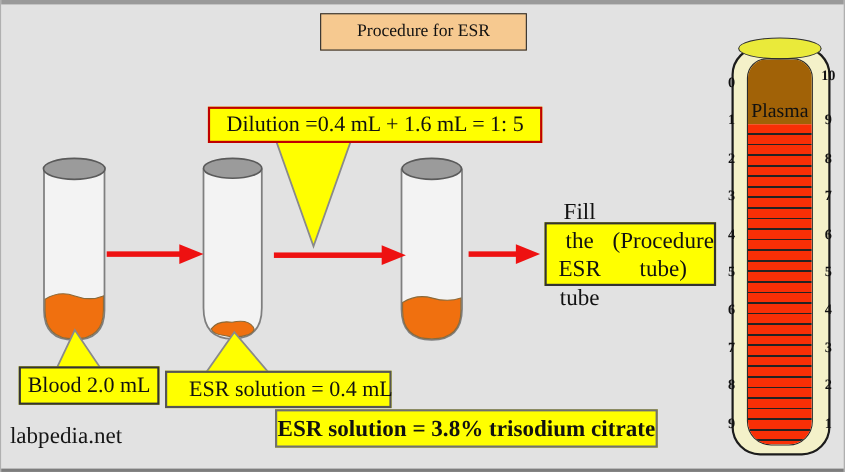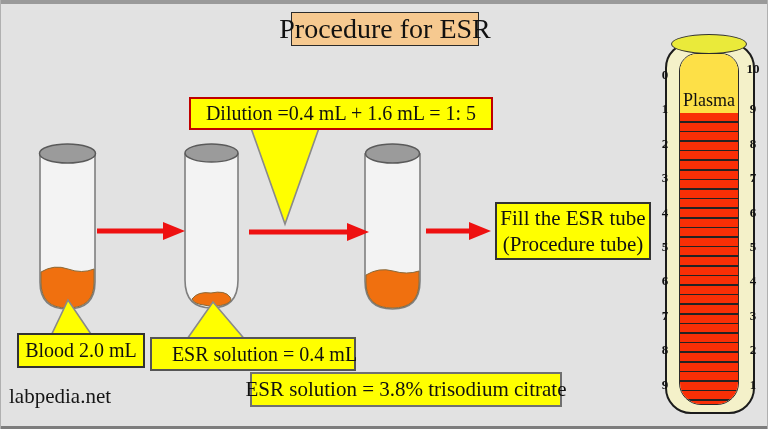--- a/index.html
+++ b/index.html
@@ -10,44 +10,44 @@
     font-family:"Liberation Serif", serif;color:#111;
   }
   .top-bar{position:absolute;left:0;top:0;width:768px;height:4px;background:#9a9a9a;}
   .bottom-bar{position:absolute;left:0;bottom:0;width:768px;height:3px;background:#7d7d7d;}
   svg.diagram{position:absolute;left:0;top:0;}
   .box{
     position:absolute;display:flex;align-items:center;justify-content:center;
     text-align:center;box-sizing:border-box;background:#FFFF00;
     border:2px solid #333;font-size:20px;line-height:1.15;white-space:nowrap;
   }
-  .title-box{background:#F6C990;border:1px solid #2b2b2b;font-size:28px;}
+  .title-box{background:#F6C990;border:1px solid #2b2b2b;font-size:16px;}
   .dilution-box{border:2px solid #C00000;}
-  .fill-box{white-space:normal;flex-direction:column;font-size:21px;line-height:1.25;}
+  .fill-box{white-space:normal;flex-direction:row;font-size:21px;line-height:1.25;}
   .blood-box{border:2px solid #333;}
   .esr04-box{border:2px solid #555;}
   .citrate-box{border:2px solid #707070;font-size:21px;}
   .watermark{position:absolute;left:8px;top:384px;font-size:21px;color:#151515;}
   
   .wintrobe{position:absolute;left:664px;top:42px;width:90px;height:372px;}
   .wintrobe .outer{
     position:absolute;left:0;top:0;right:0;bottom:0;background:#F4F1C9;
     border:2px solid #1c1c1c;border-radius:26px;box-sizing:border-box;
   }
   .wintrobe .cap{
     position:absolute;left:6px;top:-8px;width:76px;height:20px;background:#EAEA3A;
     border:1.5px solid #333;border-radius:50%;box-sizing:border-box;
   }
   .wintrobe .inner{
     position:absolute;left:14px;top:11px;width:60px;height:352px;
     border:1.5px solid #2a2a2a;border-radius:18px 18px 22px 22px;
     overflow:hidden;display:flex;flex-direction:column;box-sizing:border-box;
   }
   .wintrobe .plasma{
-    height:57px;background:#fde047;display:flex;align-items:flex-end;justify-content:center;
+    height:57px;background:#a16207;display:flex;align-items:flex-end;justify-content:center;
     font-size:18px;padding-bottom:2px;
   }
   .wintrobe .redcol{
     flex:1;
     background:repeating-linear-gradient(to bottom,#F92F06 0px,#F92F06 8px,#232323 8px,#232323 9.6px);
   }
   .tick{
     position:absolute;font-size:13px;font-weight:700;width:18px;text-align:center;
     line-height:14px;color:#111;
   }
@@ -112,21 +112,21 @@
   </div>
 
   <div class="box blood-box" style="left:16px;top:333px;width:128px;height:35px;">
     <span>Blood 2.0 mL</span>
   </div>
 
   <div class="box esr04-box" style="left:149px;top:337px;width:206px;height:34px;padding-left:23px;">
     <span>ESR solution = 0.4 mL</span>
   </div>
 
-  <div class="box citrate-box" style="left:249px;top:372px;width:312px;height:35px;">
+  <div class="box citrate-box" style="left:249px;top:372px;width:348px;height:35px;font-weight:bold;">
     <span>ESR solution = 3.8% trisodium citrate</span>
   </div>
 
   <div class="watermark">labpedia.net</div>
 
   <div class="wintrobe">
     <div class="outer"></div>
     <div class="cap"></div>
     <div class="inner">
       <div class="plasma">

